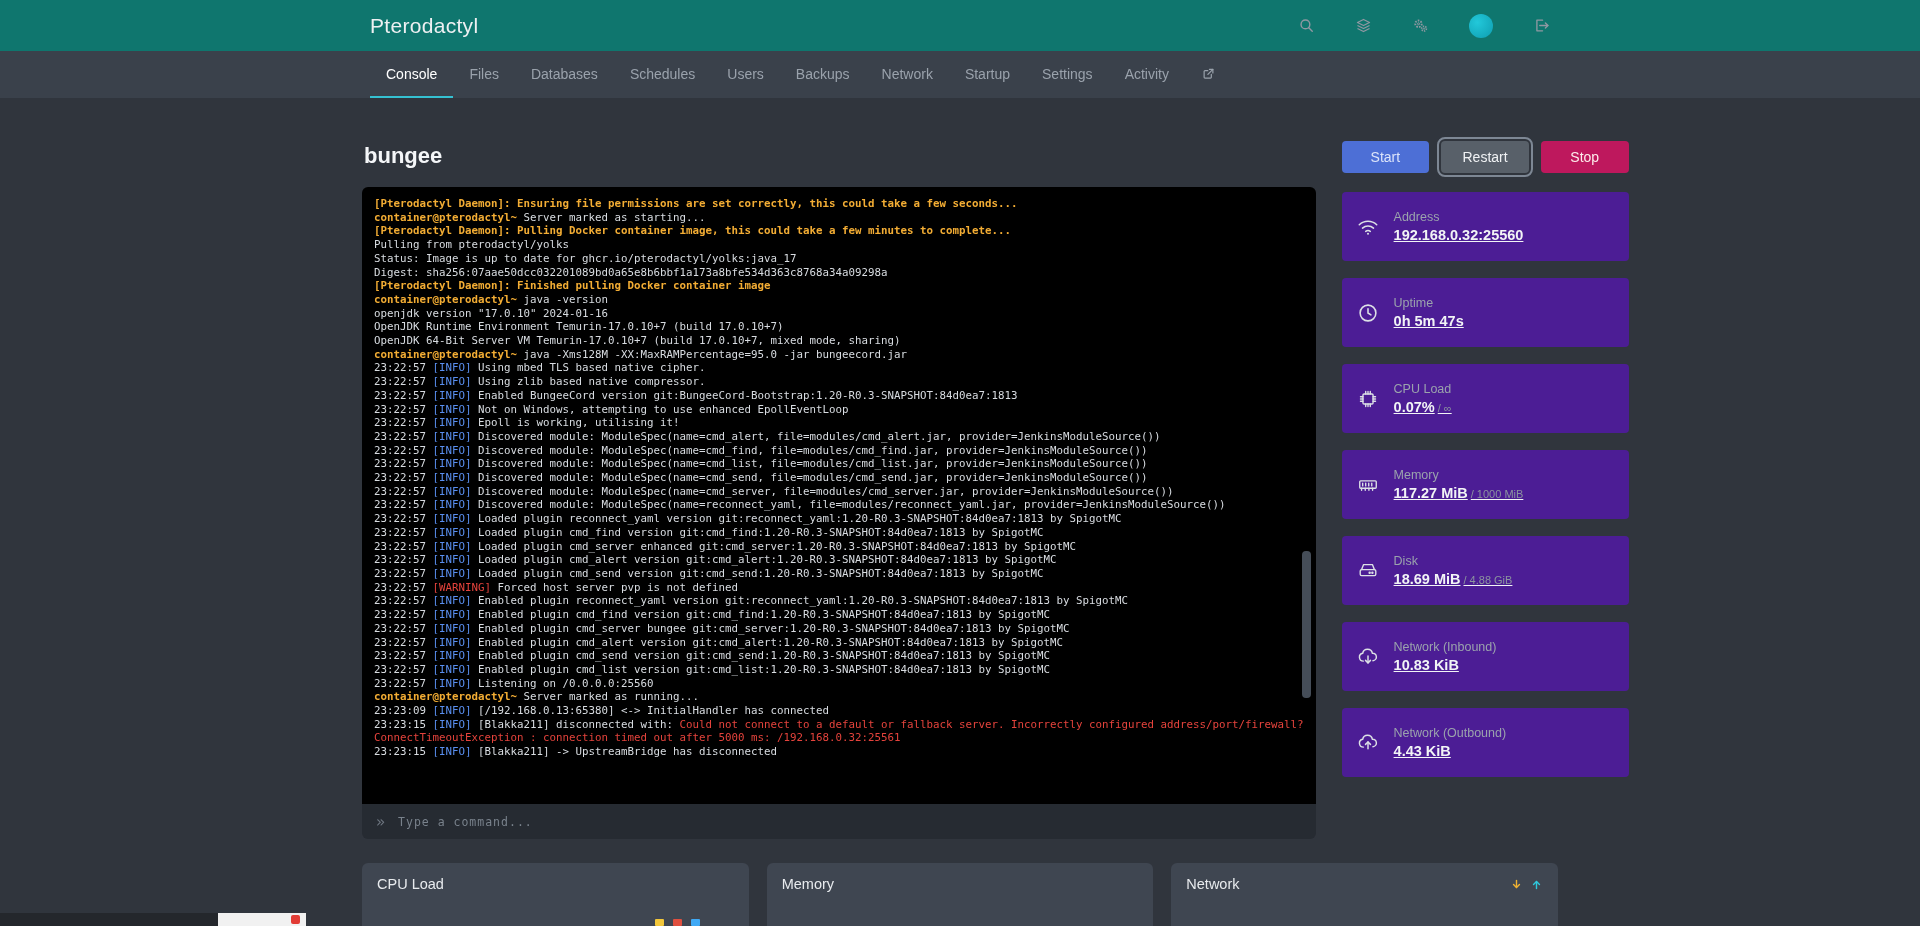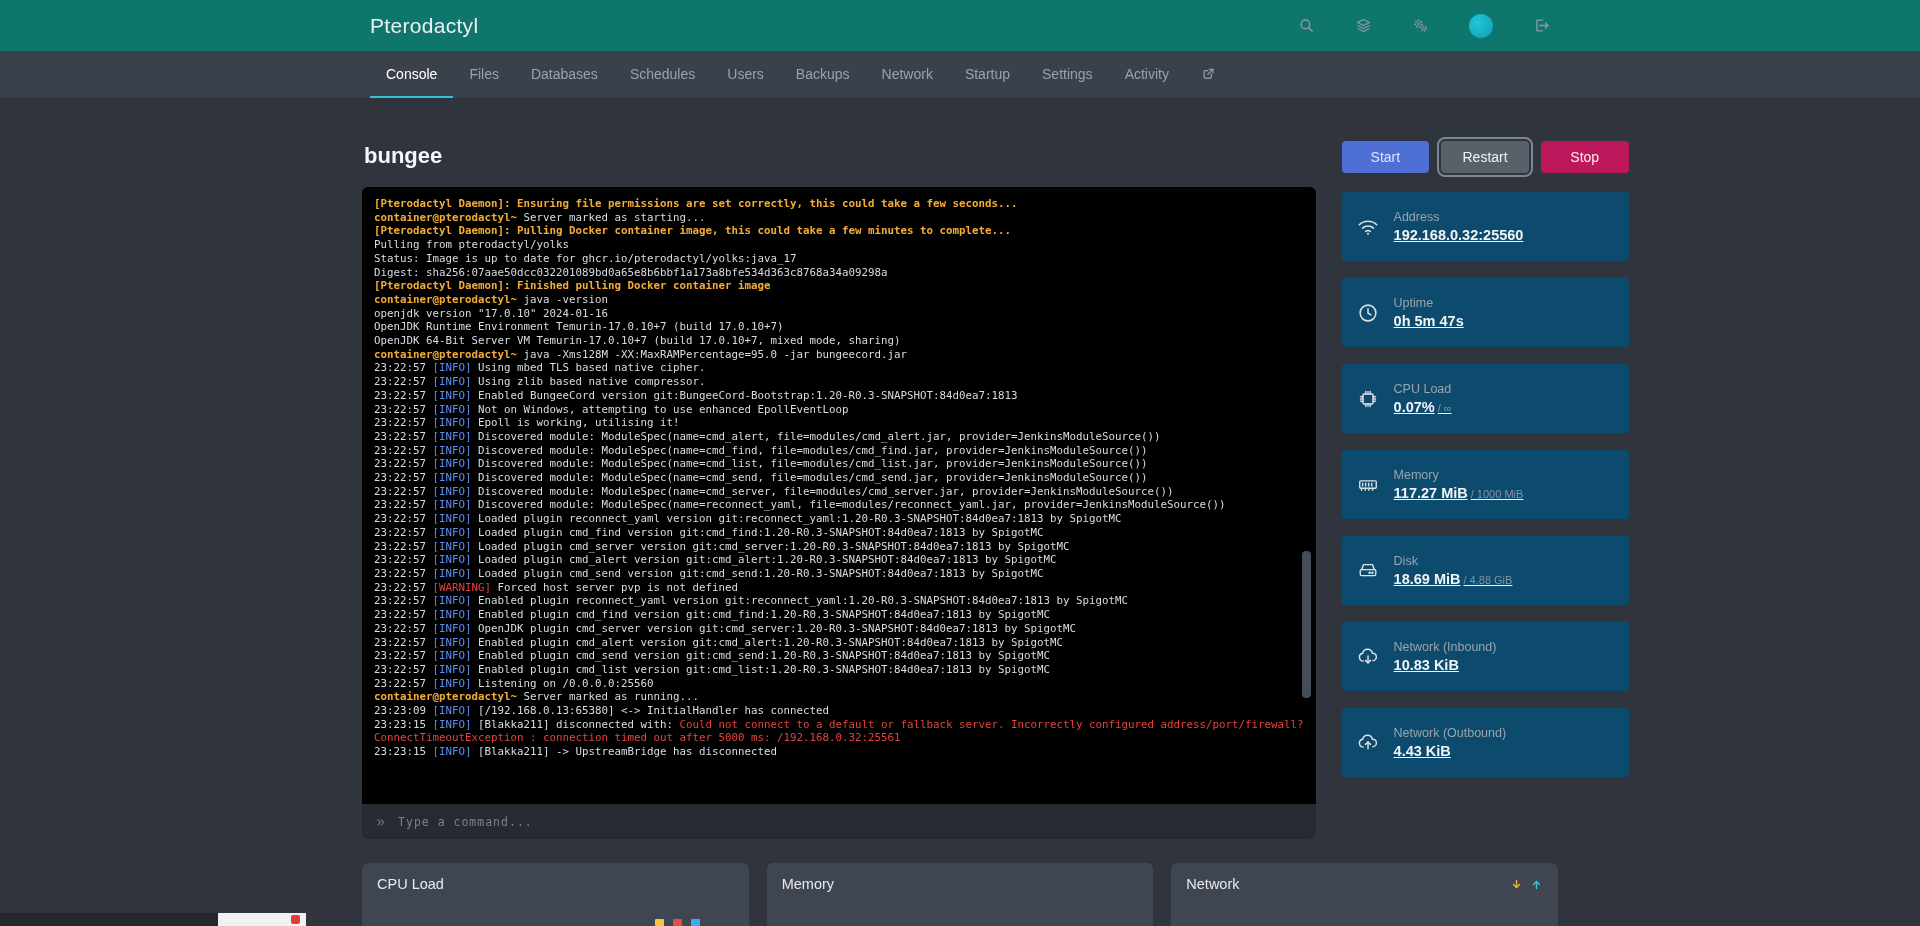--- a/index.html
+++ b/index.html
@@ -42,21 +42,21 @@
              font-family:"DejaVu Sans Mono",monospace;font-size:11.5px;letter-spacing:1px;}
   .cmd-input::placeholder{color:#79828c;}
 
   
   .power-row{display:grid;grid-template-columns:repeat(3,1fr);gap:12px;margin-bottom:19px;}
   .pbtn{height:32px;border:none;border-radius:4px;font-size:14px;font-family:inherit;cursor:pointer;}
   .pbtn.primary{background:#4d6fd6;color:#dce4fa;}
   .pbtn.secondary{background:#586069;color:#f0f2f4;outline:2px solid #7d8794;outline-offset:2px;}
   .pbtn.danger{background:#be185d;color:#fdeceb;}
   .stats{display:flex;flex-direction:column;gap:17px;}
-  .stat-card{background:#0c4a6e;border-radius:4px;height:69px;display:flex;align-items:center;padding:0 14px;gap:14px;box-sizing:border-box;}
+  .stat-card{background:#4c1d95;border-radius:4px;height:69px;display:flex;align-items:center;padding:0 14px;gap:14px;box-sizing:border-box;}
   .stat-icon{color:#dde1e6;display:flex;align-items:center;width:24px;justify-content:center;}
   .stat-icon svg{width:22px;height:22px;}
   .stat-label{font-size:12.5px;color:#9ba3ad;margin-bottom:3px;}
   .stat-value{font-size:14.5px;color:#f2f4f6;font-weight:700;text-decoration:underline;}
   .stat-suffix{font-size:11px;color:#8c949f;font-weight:400;margin-left:3px;}
 
   
   .charts{display:grid;grid-template-columns:repeat(3,1fr);gap:18px;margin-top:24px;}
   .chart-card{background:#3f4651;border-radius:6px 6px 0 0;height:120px;padding:13px 15px;box-sizing:border-box;}
   .chart-head{display:flex;align-items:center;}
@@ -152,27 +152,27 @@
             <div class="cline"><span class="c-w">23:22:57 </span><span class="c-b">[INFO]</span><span class="c-w"> Not on Windows, attempting to use enhanced EpollEventLoop</span></div>
             <div class="cline"><span class="c-w">23:22:57 </span><span class="c-b">[INFO]</span><span class="c-w"> Epoll is working, utilising it!</span></div>
             <div class="cline"><span class="c-w">23:22:57 </span><span class="c-b">[INFO]</span><span class="c-w"> Discovered module: ModuleSpec(name=cmd_alert, file=modules/cmd_alert.jar, provider=JenkinsModuleSource())</span></div>
             <div class="cline"><span class="c-w">23:22:57 </span><span class="c-b">[INFO]</span><span class="c-w"> Discovered module: ModuleSpec(name=cmd_find, file=modules/cmd_find.jar, provider=JenkinsModuleSource())</span></div>
             <div class="cline"><span class="c-w">23:22:57 </span><span class="c-b">[INFO]</span><span class="c-w"> Discovered module: ModuleSpec(name=cmd_list, file=modules/cmd_list.jar, provider=JenkinsModuleSource())</span></div>
             <div class="cline"><span class="c-w">23:22:57 </span><span class="c-b">[INFO]</span><span class="c-w"> Discovered module: ModuleSpec(name=cmd_send, file=modules/cmd_send.jar, provider=JenkinsModuleSource())</span></div>
             <div class="cline"><span class="c-w">23:22:57 </span><span class="c-b">[INFO]</span><span class="c-w"> Discovered module: ModuleSpec(name=cmd_server, file=modules/cmd_server.jar, provider=JenkinsModuleSource())</span></div>
             <div class="cline"><span class="c-w">23:22:57 </span><span class="c-b">[INFO]</span><span class="c-w"> Discovered module: ModuleSpec(name=reconnect_yaml, file=modules/reconnect_yaml.jar, provider=JenkinsModuleSource())</span></div>
             <div class="cline"><span class="c-w">23:22:57 </span><span class="c-b">[INFO]</span><span class="c-w"> Loaded plugin reconnect_yaml version git:reconnect_yaml:1.20-R0.3-SNAPSHOT:84d0ea7:1813 by SpigotMC</span></div>
             <div class="cline"><span class="c-w">23:22:57 </span><span class="c-b">[INFO]</span><span class="c-w"> Loaded plugin cmd_find version git:cmd_find:1.20-R0.3-SNAPSHOT:84d0ea7:1813 by SpigotMC</span></div>
-            <div class="cline"><span class="c-w">23:22:57 </span><span class="c-b">[INFO]</span><span class="c-w"> Loaded plugin cmd_server version git:cmd_server:1.20-R0.3-SNAPSHOT:84d0ea7:1813 by SpigotMC</span></div>
+            <div class="cline"><span class="c-w">23:22:57 </span><span class="c-b">[INFO]</span><span class="c-w"> Loaded plugin cmd_server enhanced git:cmd_server:1.20-R0.3-SNAPSHOT:84d0ea7:1813 by SpigotMC</span></div>
             <div class="cline"><span class="c-w">23:22:57 </span><span class="c-b">[INFO]</span><span class="c-w"> Loaded plugin cmd_alert version git:cmd_alert:1.20-R0.3-SNAPSHOT:84d0ea7:1813 by SpigotMC</span></div>
             <div class="cline"><span class="c-w">23:22:57 </span><span class="c-b">[INFO]</span><span class="c-w"> Loaded plugin cmd_send version git:cmd_send:1.20-R0.3-SNAPSHOT:84d0ea7:1813 by SpigotMC</span></div>
             <div class="cline"><span class="c-w">23:22:57 </span><span class="c-r">[WARNING]</span><span class="c-w"> Forced host server pvp is not defined</span></div>
             <div class="cline"><span class="c-w">23:22:57 </span><span class="c-b">[INFO]</span><span class="c-w"> Enabled plugin reconnect_yaml version git:reconnect_yaml:1.20-R0.3-SNAPSHOT:84d0ea7:1813 by SpigotMC</span></div>
             <div class="cline"><span class="c-w">23:22:57 </span><span class="c-b">[INFO]</span><span class="c-w"> Enabled plugin cmd_find version git:cmd_find:1.20-R0.3-SNAPSHOT:84d0ea7:1813 by SpigotMC</span></div>
-            <div class="cline"><span class="c-w">23:22:57 </span><span class="c-b">[INFO]</span><span class="c-w"> OpenJDK plugin cmd_server version git:cmd_server:1.20-R0.3-SNAPSHOT:84d0ea7:1813 by SpigotMC</span></div>
+            <div class="cline"><span class="c-w">23:22:57 </span><span class="c-b">[INFO]</span><span class="c-w"> Enabled plugin cmd_server bungee git:cmd_server:1.20-R0.3-SNAPSHOT:84d0ea7:1813 by SpigotMC</span></div>
             <div class="cline"><span class="c-w">23:22:57 </span><span class="c-b">[INFO]</span><span class="c-w"> Enabled plugin cmd_alert version git:cmd_alert:1.20-R0.3-SNAPSHOT:84d0ea7:1813 by SpigotMC</span></div>
             <div class="cline"><span class="c-w">23:22:57 </span><span class="c-b">[INFO]</span><span class="c-w"> Enabled plugin cmd_send version git:cmd_send:1.20-R0.3-SNAPSHOT:84d0ea7:1813 by SpigotMC</span></div>
             <div class="cline"><span class="c-w">23:22:57 </span><span class="c-b">[INFO]</span><span class="c-w"> Enabled plugin cmd_list version git:cmd_list:1.20-R0.3-SNAPSHOT:84d0ea7:1813 by SpigotMC</span></div>
             <div class="cline"><span class="c-w">23:22:57 </span><span class="c-b">[INFO]</span><span class="c-w"> Listening on /0.0.0.0:25560</span></div>
             <div class="cline"><span class="c-y">container@pterodactyl~ </span><span class="c-w">Server marked as running...</span></div>
             <div class="cline"><span class="c-w">23:23:09 </span><span class="c-b">[INFO]</span><span class="c-w"> [/192.168.0.13:65380] &lt;-&gt; InitialHandler has connected</span></div>
             <div class="cline"><span class="c-w">23:23:15 </span><span class="c-b">[INFO]</span><span class="c-w"> [Blakka211] disconnected with: </span><span class="c-r">Could not connect to a default or fallback server. Incorrectly configured address/port/firewall?</span></div>
             <div class="cline"><span class="c-r">ConnectTimeoutException : connection timed out after 5000 ms: /192.168.0.32:25561</span></div>
             <div class="cline"><span class="c-w">23:23:15 </span><span class="c-b">[INFO]</span><span class="c-w"> [Blakka211] -&gt; UpstreamBridge has disconnected</span></div>
           </div>

